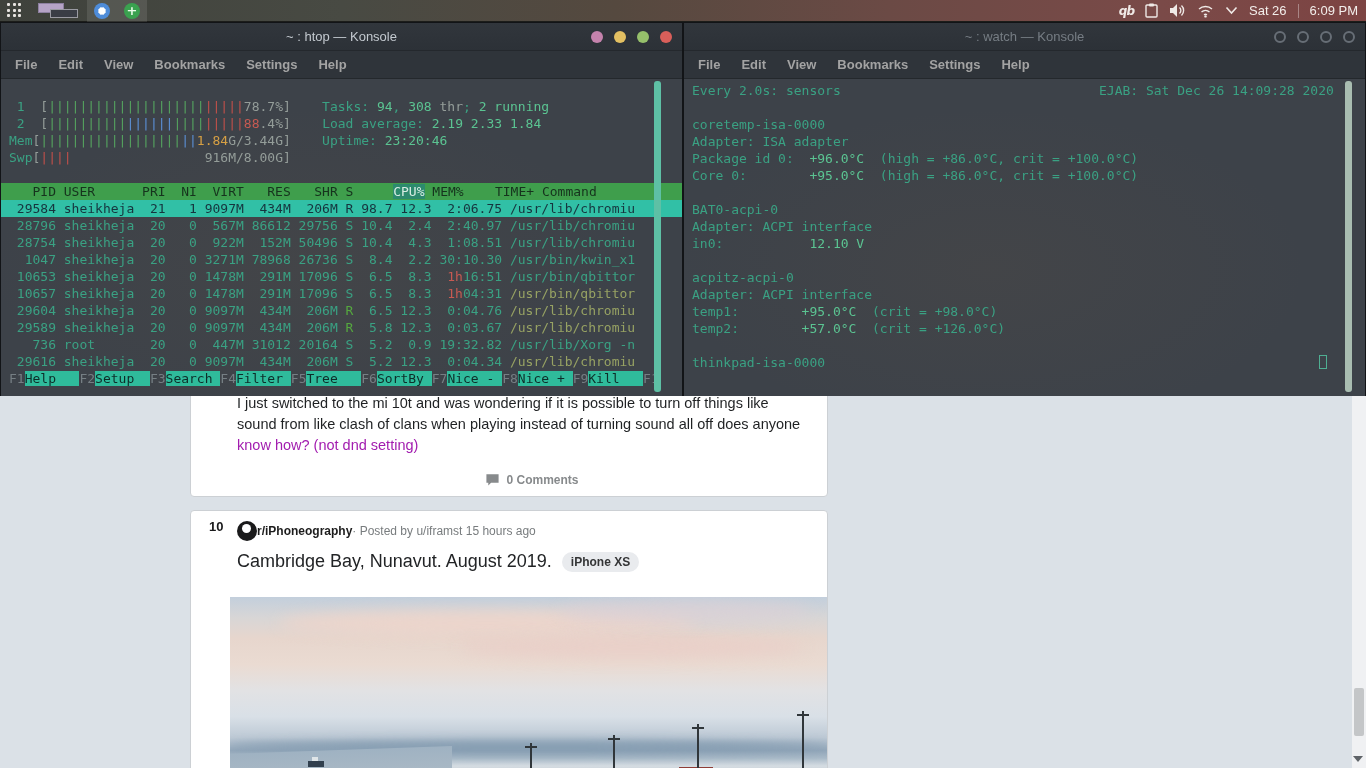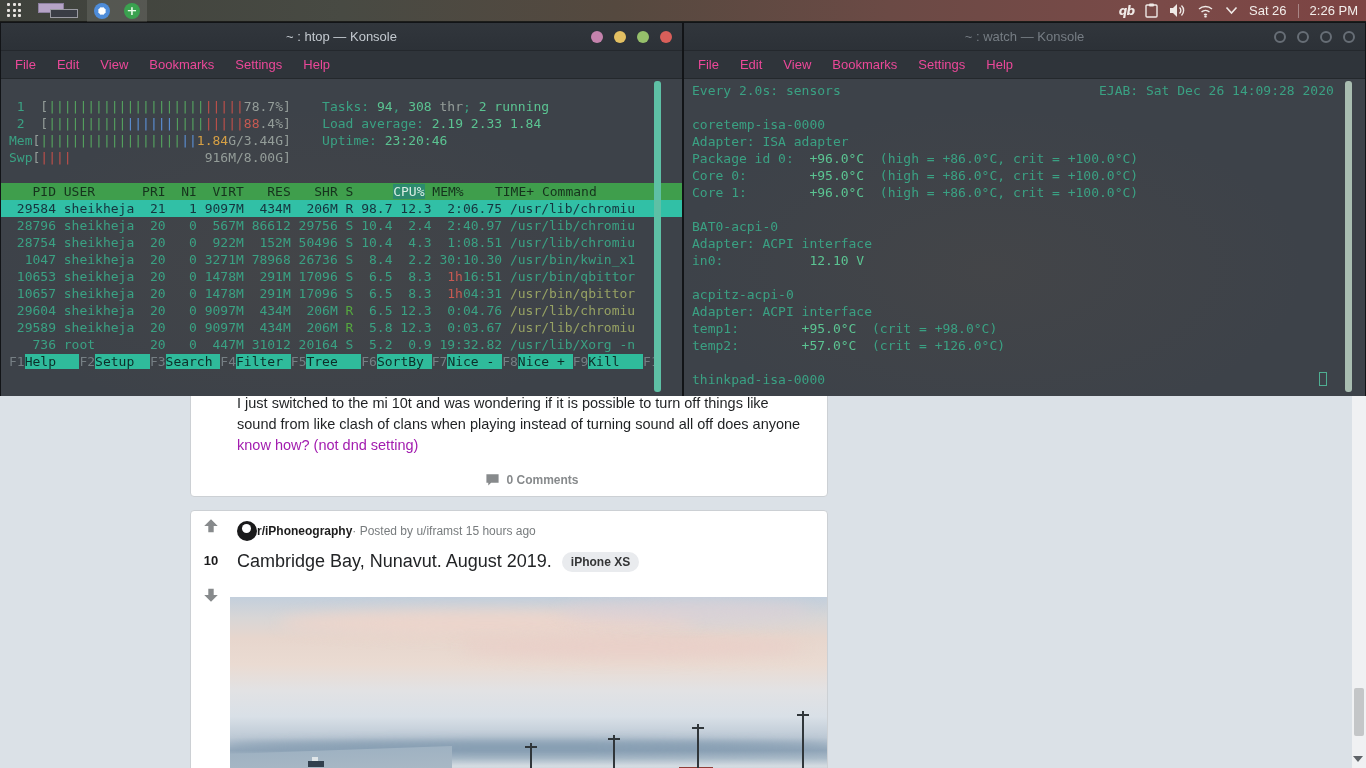--- a/index.html
+++ b/index.html
@@ -38,21 +38,21 @@
               border-bottom:1px solid #24282d; position:relative; text-align:center; }
   .title { font-size:13px; line-height:28px; color:#c3c9cf; }
   .konsole.right .title { color:#767d84; }
   .winbtns { position:absolute; right:10px; top:8px; display:flex; gap:11px; }
   .wbtn { width:12px; height:12px; border-radius:50%; }
   .wbtn.b1 { background:#c583ad; } .wbtn.b2 { background:#e3c062; }
   .wbtn.b3 { background:#96c06b; } .wbtn.b4 { background:#d95f5a; }
   .wbtn.hollow { background:transparent; border:2px solid #676e76; width:12px; height:12px; }
   .menubar { height:28px; background:#2f343a; border-bottom:1px solid #24282c;
              display:flex; align-items:center; gap:21px; padding-left:14px; }
-  .menu-item { font-size:13px; color:#ec4899; }
+  .menu-item { font-size:13px; color:#a3a3a3;font-weight:bold; }
   .term-body { position:relative; height:317px; overflow:hidden; padding-top:19px;
     background:radial-gradient(ellipse at 45% 60%, rgba(122,94,64,0.10), rgba(0,0,0,0) 60%), #3d4249; }
   .konsole.right .term-body { padding-top:3px; }
   .tl { white-space:pre; height:17px; font:13px/17px "DejaVu Sans Mono", monospace;
         color:#3aa183; padding:0 12px 0 8px; }
   .tl .b  { color:#5bc492; }
   .tl .g  { color:#949d99; }
   .tl .r  { color:#c75a52; }
   .tl .o  { color:#d6a044; }
   .tl .pg { color:#55a35f; }
@@ -78,21 +78,21 @@
   .card { position:absolute; background:#fff; border:1px solid #ccd0d4; border-radius:4px; overflow:hidden; }
   .card1 { left:190px; top:308px; width:638px; height:167px; }
   .card2 { left:190px; top:488px; width:638px; height:360px; }
   .post-body { padding:62px 10px 0 46px; }
   .body-line { font-size:14.5px; line-height:21px; color:#1f2123; white-space:nowrap; }
   .body-line.muted { color:#a21caf; }
   .action-bar { display:flex; align-items:center; gap:10px; padding:16px 0 0 46px;flex-direction:column; }
   .action-item { display:flex; align-items:center; gap:6px; color:#878a8c;
                  font-size:12px; font-weight:bold; }
   .vote-gutter { position:absolute; left:0; top:6px; width:40px; display:flex;
-                 flex-direction:column; align-items:center; gap:18px; }
+                 flex-direction:row; align-items:center; gap:18px; }
   .vote-count { font-size:13px; font-weight:bold; color:#1a1a1b; }
   .post2-head { display:flex; align-items:center; gap:0; padding:10px 0 0 46px; }
   .sub-avatar { width:20px; height:20px; border-radius:50%; background:#1a1a1b; position:relative; }
   .sub-avatar::after { content:""; position:absolute; left:5px; top:3px; width:9px; height:9px;
                        border-radius:50%; background:#fff; }
   .sub-name { font-size:12px; font-weight:bold; color:#1c1c1c; }
   .post-meta { font-size:12px; color:#787c7e; }
   .post2-titlerow { display:flex; align-items:center; gap:10px; padding:10px 0 0 46px; }
   .post-title { font-size:18px; font-weight:500; color:#222426; }
   .flair { background:#e9ebee; color:#343536; font-size:12px; font-weight:bold;
@@ -239,20 +239,21 @@
         <div class="tl hdr tl-wrap"><span>   PID USER      PRI  NI  VIRT   RES   SHR S </span><span class="hsel">CPU%</span><span> MEM%    TIME+ Command</span></div>
         <div class="tl sel tl-wrap"><span> 29584 sheikheja  21   1 9097M  434M  206M R 98.7 12.3  2:06.75 /usr/lib/chromiu</span></div>
         <div class="tl tl-wrap"><span class="t"> 28796 sheikheja  20   0  567M 86612 29756 S 10.4  2.4  2:40.97 /usr/lib/chromiu</span></div>
         <div class="tl tl-wrap"><span class="t"> 28754 sheikheja  20   0  922M  152M 50496 S 10.4  4.3  1:08.51 /usr/lib/chromiu</span></div>
         <div class="tl tl-wrap"><span class="t">  1047 sheikheja  20   0 3271M 78968 26736 S  8.4  2.2 30:10.30 /usr/bin/kwin_x1</span></div>
         <div class="tl tl-wrap"><span class="t"> 10653 sheikheja  20   0 1478M  291M 17096 S  6.5  8.3  </span><span class="r">1h</span><span class="t">16:51 /usr/bin/qbittor</span></div>
         <div class="tl tl-wrap"><span class="t"> 10657 sheikheja  20   0 1478M  291M 17096 S  6.5  8.3  </span><span class="r">1h</span><span class="t">04:31 </span><span class="ol">/usr/bin/qbittor</span></div>
         <div class="tl tl-wrap"><span class="t"> 29604 sheikheja  20   0 9097M  434M  206M </span><span class="gr">R</span><span class="t">  6.5 12.3  0:04.76 </span><span class="ol">/usr/lib/chromiu</span></div>
         <div class="tl tl-wrap"><span class="t"> 29589 sheikheja  20   0 9097M  434M  206M </span><span class="gr">R</span><span class="t">  5.8 12.3  0:03.67 </span><span class="ol">/usr/lib/chromiu</span></div>
         <div class="tl tl-wrap"><span class="t">   736 root       20   0  447M 31012 20164 S  5.2  0.9 19:32.82 /usr/lib/Xorg -n</span></div>
+        <div class="tl tl-wrap"><span class="t"> 29616 sheikheja  20   0 9097M  434M  206M S  5.2 12.3  0:04.34 </span><span class="ol">/usr/lib/chromiu</span></div>
         <div class="tl tl-wrap"><span class="fk">F1</span><span class="fb">Help   </span><span class="fk">F2</span><span class="fb">Setup  </span><span class="fk">F3</span><span class="fb">Search </span><span class="fk">F4</span><span class="fb">Filter </span><span class="fk">F5</span><span class="fb">Tree   </span><span class="fk">F6</span><span class="fb">SortBy </span><span class="fk">F7</span><span class="fb">Nice - </span><span class="fk">F8</span><span class="fb">Nice + </span><span class="fk">F9</span><span class="fb">Kill   </span><span class="fk">F1</span></div>
       </div>
     <div class="term-scrollbar"></div>
   </div>
 
   <div class="konsole right">
     <div class="titlebar">
       <span class="title">~ : watch — Konsole</span>
       <span class="winbtns">
         <span class="wbtn hollow"></span>
@@ -269,21 +270,20 @@
         <span class="menu-item">Settings</span>
         <span class="menu-item">Help</span>
       </div>
     <div class="term-body">
         <div class="tl tl-wrap"><span class="t">Every 2.0s: sensors</span><span>                                 </span><span class="t">EJAB: Sat Dec 26 14:09:28 2020</span></div>
         <div class="tl tl-wrap"><span> </span></div>
         <div class="tl tl-wrap"><span class="t">coretemp-isa-0000</span></div>
         <div class="tl tl-wrap"><span class="t">Adapter: ISA adapter</span></div>
         <div class="tl tl-wrap"><span class="t">Package id 0:  </span><span class="b">+96.0°C</span><span class="t">  (high = +86.0°C, crit = +100.0°C)</span></div>
         <div class="tl tl-wrap"><span class="t">Core 0:        </span><span class="b">+95.0°C</span><span class="t">  (high = +86.0°C, crit = +100.0°C)</span></div>
-        <div class="tl tl-wrap"><span class="t">Core 1:        </span><span class="b">+96.0°C</span><span class="t">  (high = +86.0°C, crit = +100.0°C)</span></div>
         <div class="tl tl-wrap"><span> </span></div>
         <div class="tl tl-wrap"><span class="t">BAT0-acpi-0</span></div>
         <div class="tl tl-wrap"><span class="t">Adapter: ACPI interface</span></div>
         <div class="tl tl-wrap"><span class="t">in0:           </span><span class="b">12.10 V</span></div>
         <div class="tl tl-wrap"><span> </span></div>
         <div class="tl tl-wrap"><span class="t">acpitz-acpi-0</span></div>
         <div class="tl tl-wrap"><span class="t">Adapter: ACPI interface</span></div>
         <div class="tl tl-wrap"><span class="t">temp1:        </span><span class="b">+95.0°C</span><span class="t">  (crit = +98.0°C)</span></div>
         <div class="tl tl-wrap"><span class="t">temp2:        </span><span class="b">+57.0°C</span><span class="t">  (crit = +126.0°C)</span></div>
         <div class="tl tl-wrap"><span> </span></div>
@@ -332,17 +332,17 @@
         </svg>
       <svg width="17" height="14" viewBox="0 0 17 14">
           <path fill="none" stroke="#efe9e6" stroke-width="1.4" d="M2 5a9.5 9.5 0 0 1 13 0M4.5 8a6 6 0 0 1 8 0M7 10.7a2.6 2.6 0 0 1 3 0"></path>
           <circle cx="8.5" cy="12.4" r="1.2" fill="#efe9e6"></circle>
         </svg>
       <svg width="13" height="9" viewBox="0 0 13 9">
           <path fill="none" stroke="#efe9e6" stroke-width="1.6" d="M1.5 1.5 6.5 7l5-5.5"></path>
         </svg>
       <span class="clock-date">Sat 26</span>
       <span class="tray-sep"></span>
-      <span class="clock-time">2:26 PM</span>
+      <span class="clock-time">6:09 PM</span>
     </div>
   </div>
 
 </div>
 
 </body></html>

